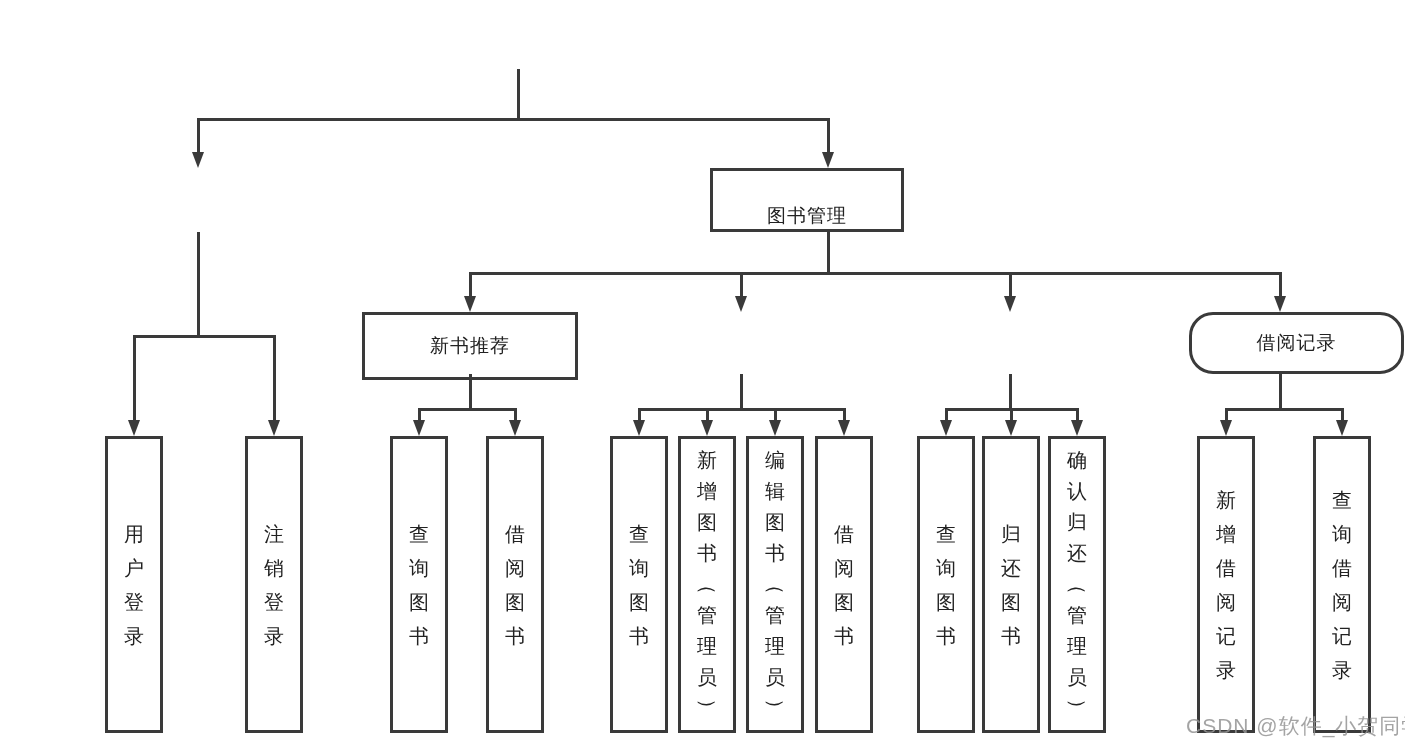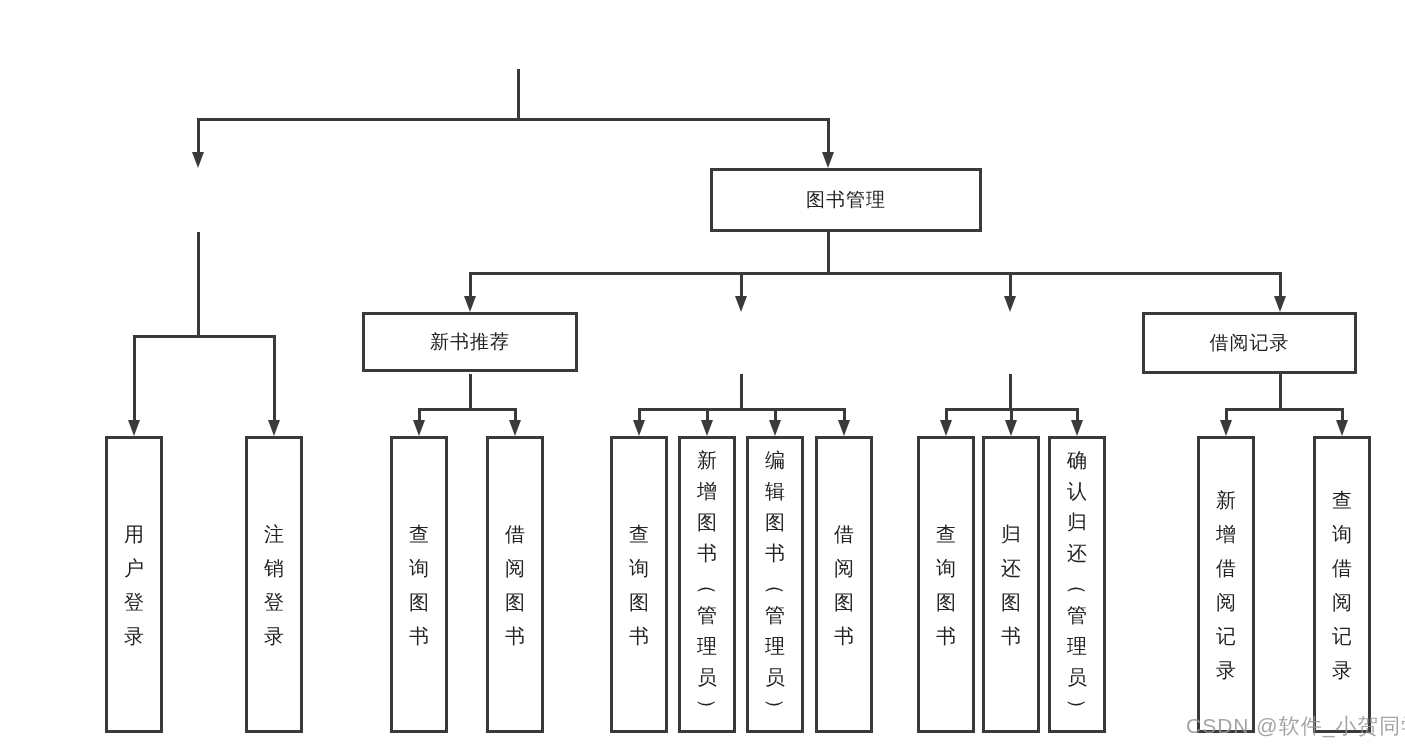--- a/index.html
+++ b/index.html
@@ -45,28 +45,28 @@
     letter-spacing:1px;
     white-space:nowrap;
   }
 </style>
 </head>
 <body>
 
 <div class="canvas">
 
 
-  <div class="box" style="left:710px;top:168px;width:272px;height:64px;">
+  <div class="box" style="left:710px;top:168px;width:194px;height:64px;align-items:flex-end;">
     <span>图书管理</span>
   </div>
 
-  <div class="box" style="left:362px;top:312px;width:216px;height:60px;">
+  <div class="box" style="left:362px;top:312px;width:216px;height:68px;">
     <span>新书推荐</span>
   </div>
-  <div class="box" style="left:1142px;top:312px;width:215px;height:62px;">
+  <div class="box" style="left:1189px;top:312px;width:215px;height:62px;border-radius:24px;">
     <span>借阅记录</span>
   </div>
 
   <div class="box vbox" style="left:105px;top:436px;width:58px;height:297px;">
       <span class="vchar" style="height: 34px; line-height: 34px;">用</span>
       <span class="vchar" style="height: 34px; line-height: 34px;">户</span>
       <span class="vchar" style="height: 34px; line-height: 34px;">登</span>
       <span class="vchar" style="height: 34px; line-height: 34px;">录</span>
     </div>
   <div class="box vbox" style="left:245px;top:436px;width:58px;height:297px;">

